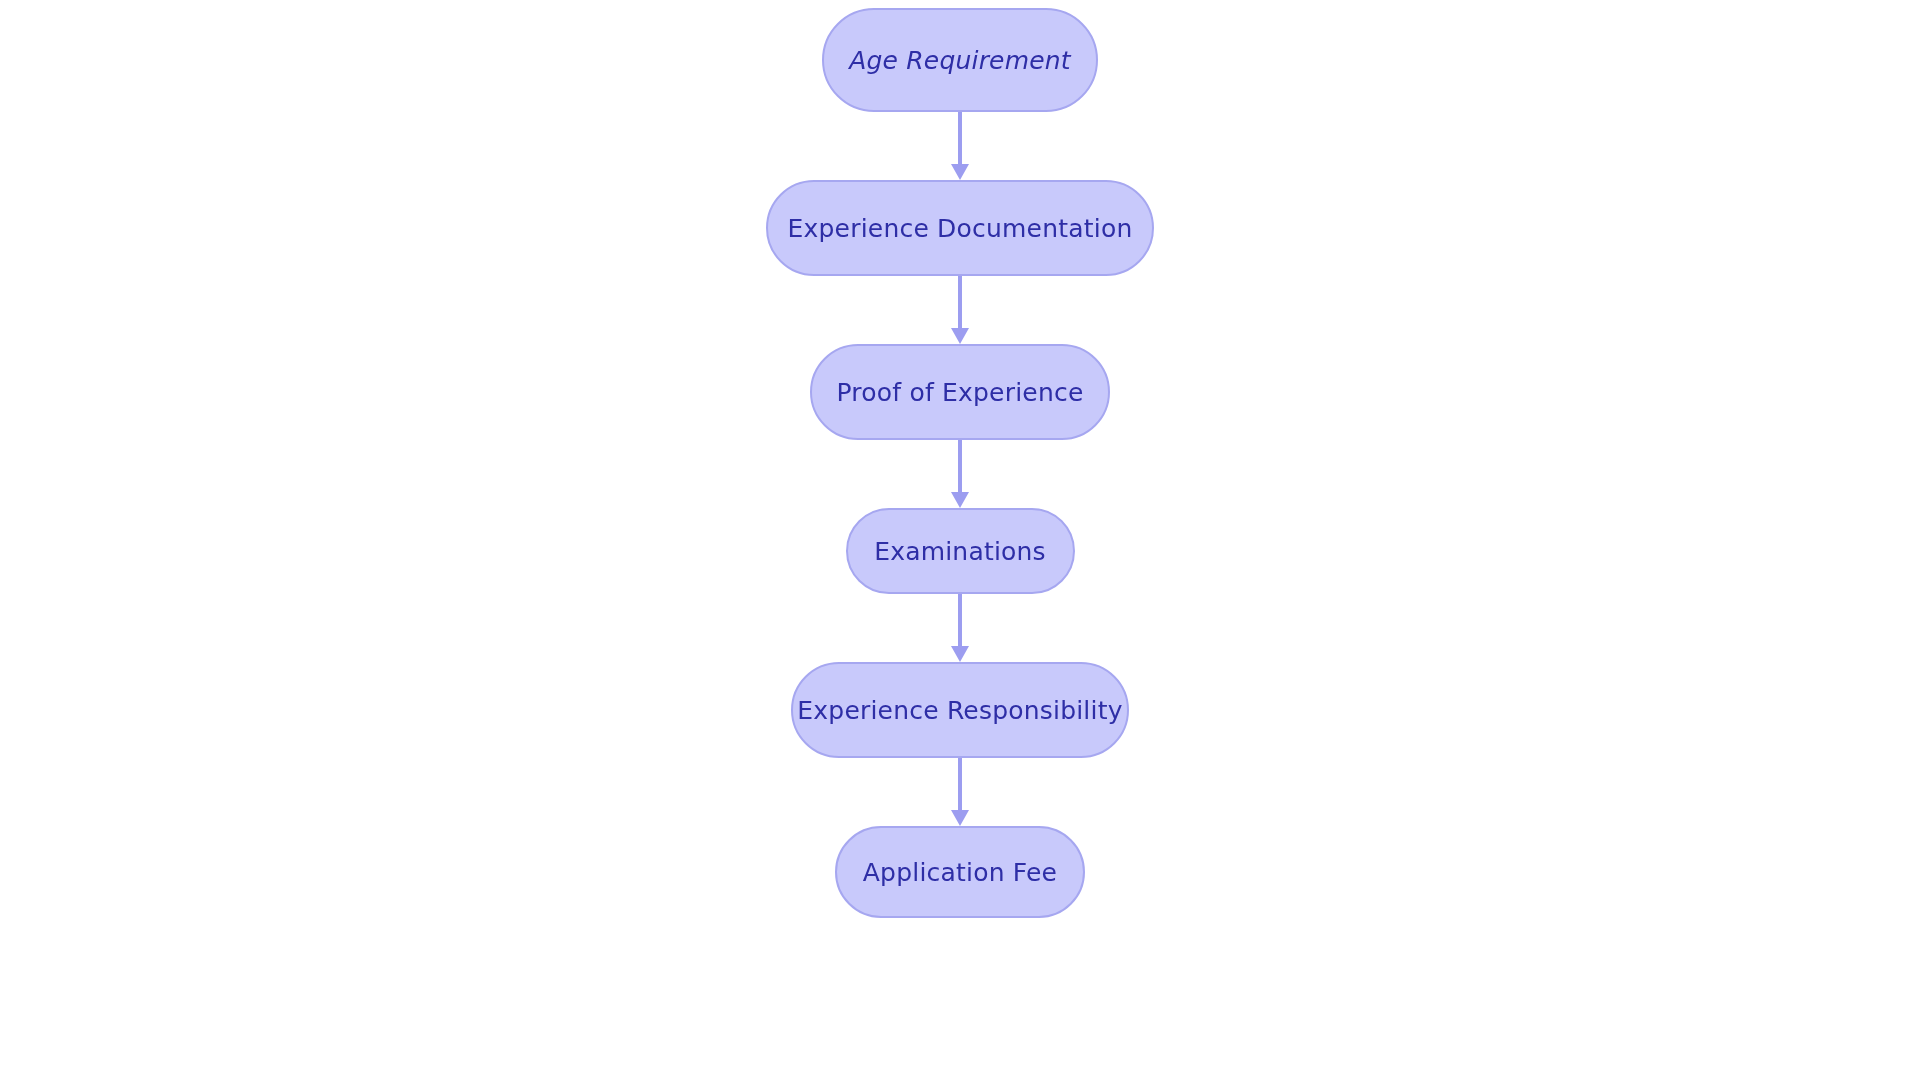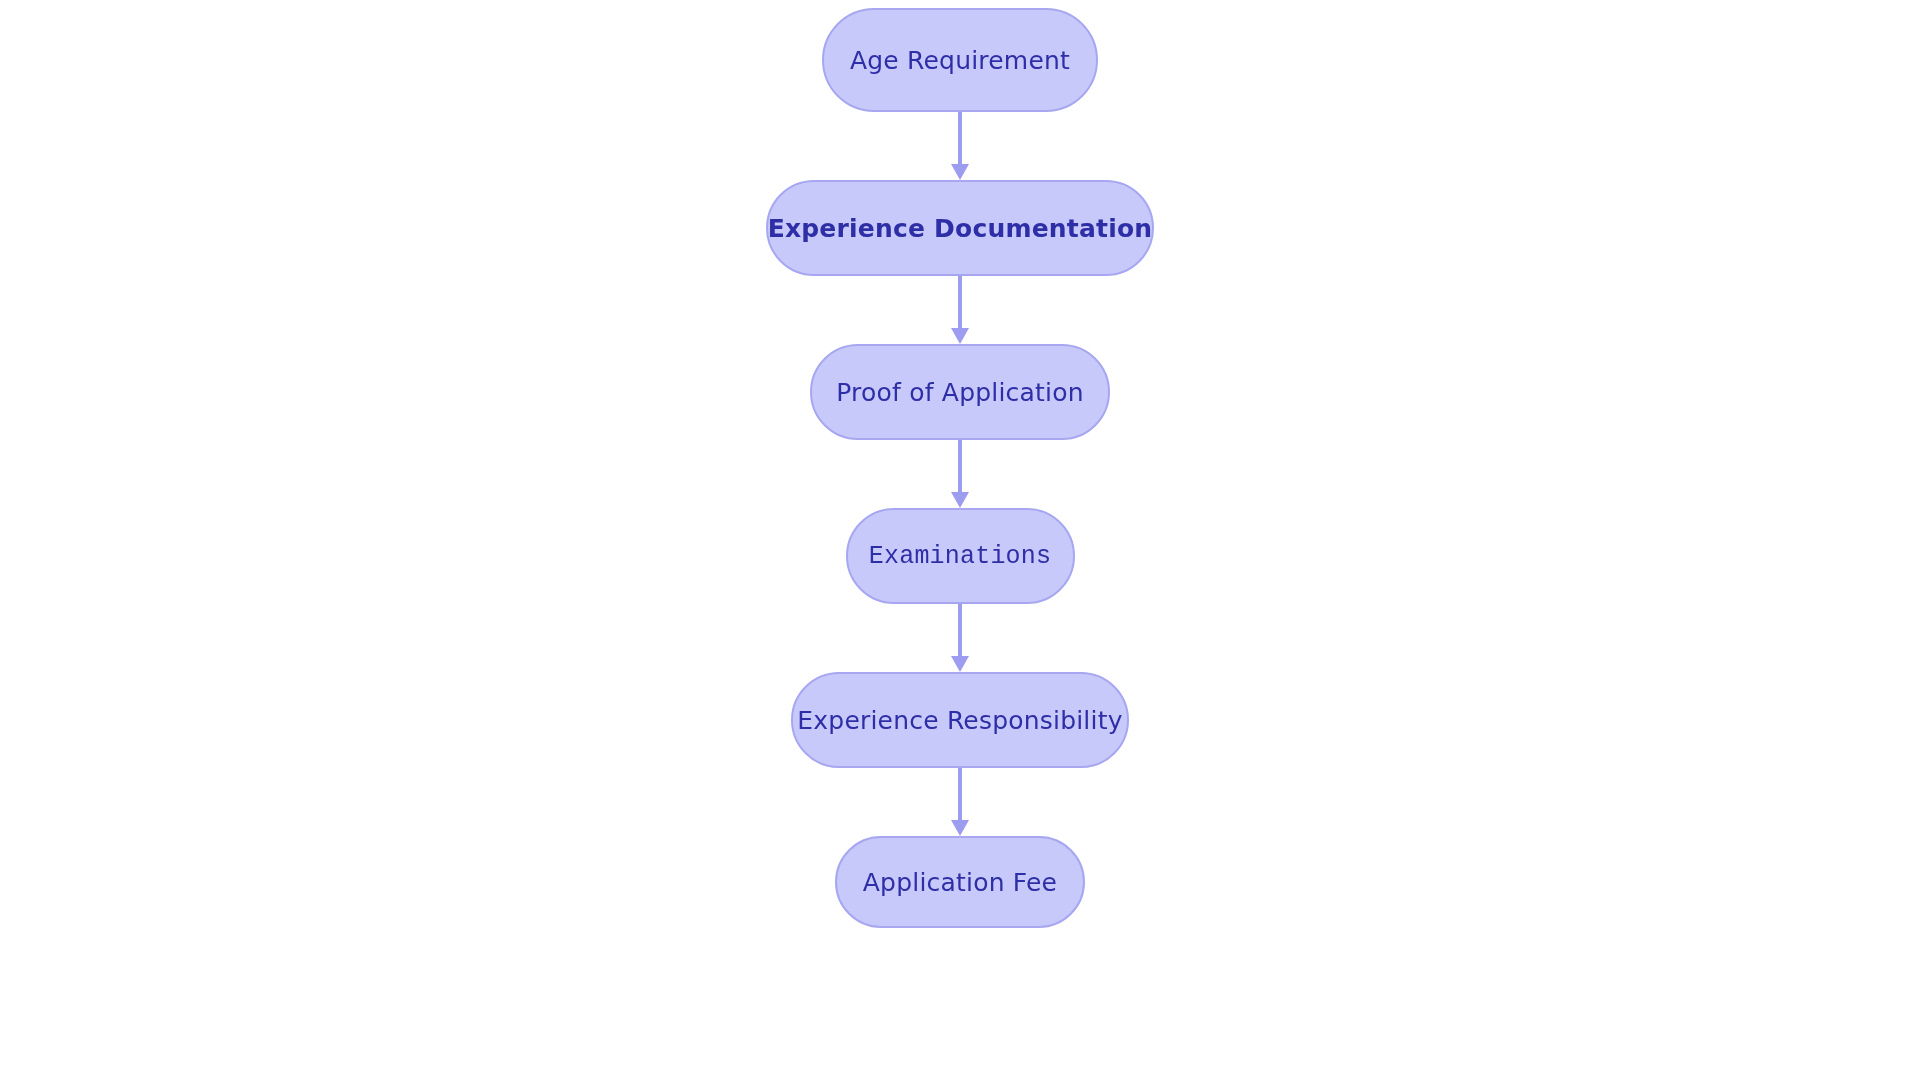--- a/index.html
+++ b/index.html
@@ -37,24 +37,24 @@
     letter-spacing: 0.2px;
     display: flex;
     align-items: center;
     justify-content: center;
     box-sizing: border-box;
     white-space: nowrap;
     flex: 0 0 auto;
   }
 
   
-  .node-0 { width: 276px; height: 104px; }
-  .node-1 { width: 388px; height: 96px; font-weight: bold; }
+  .node-0 { width: 276px; height: 104px; font-style: italic; }
+  .node-1 { width: 388px; height: 96px; }
   .node-2 { width: 300px; height: 96px; }
-  .node-3 { width: 229px; height: 96px; font-family: Liberation Mono, monospace; }
+  .node-3 { width: 229px; height: 86px; }
   .node-4 { width: 338px; height: 96px; }
   .node-5 { width: 250px; height: 92px; align-items: center; }
 
   .connector {
     position: relative;
     width: 18px;
     flex: 0 0 auto;
     display: flex;
     flex-direction: column;
     align-items: center;
@@ -99,21 +99,21 @@
   <div class="node node-1">
     <span>Experience Documentation</span>
   </div>
 
   <div class="connector conn-1">
     <div class="conn-line"></div>
     <div class="conn-head"></div>
   </div>
 
   <div class="node node-2">
-    <span>Proof of Application</span>
+    <span>Proof of Experience</span>
   </div>
 
   <div class="connector conn-2">
     <div class="conn-line"></div>
     <div class="conn-head"></div>
   </div>
 
   <div class="node node-3">
     <span>Examinations</span>
   </div>

